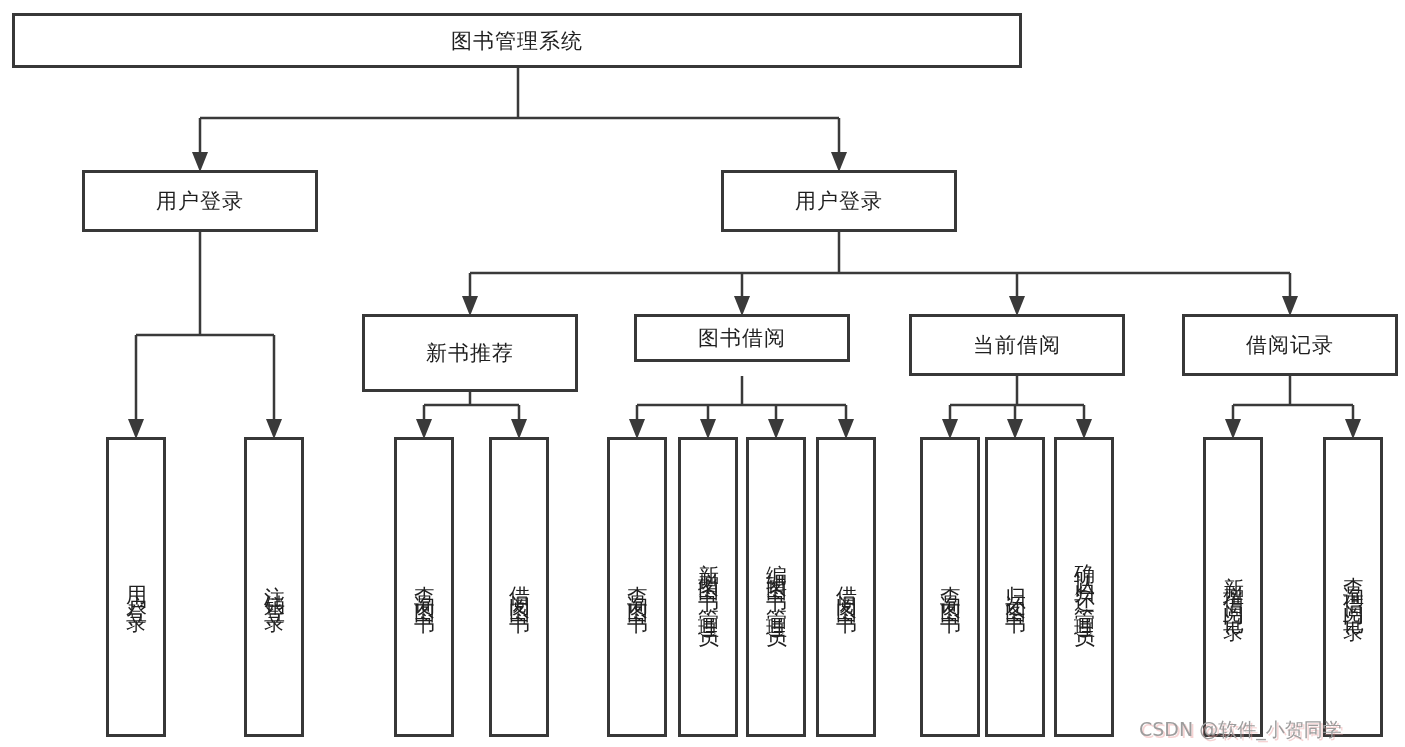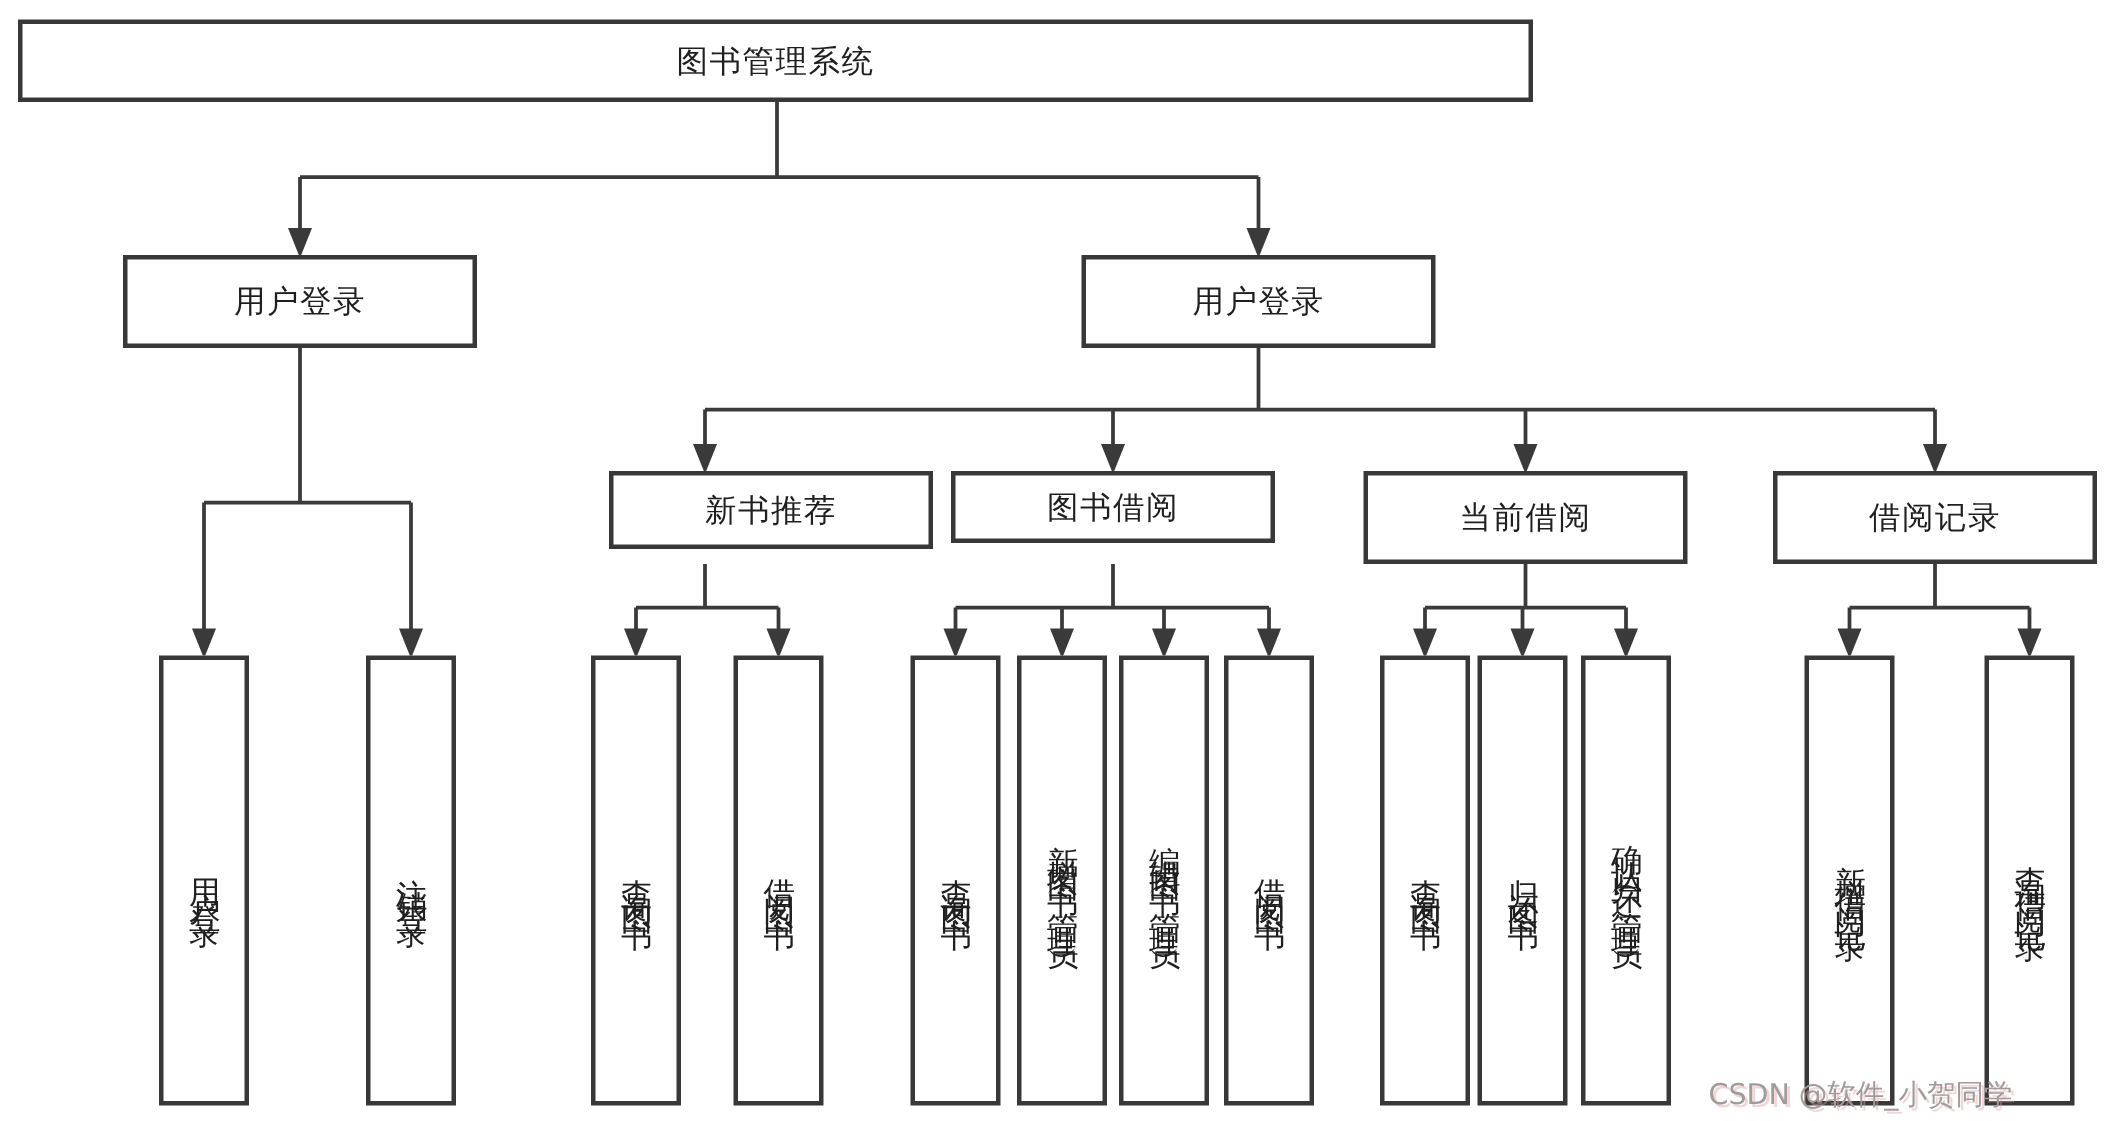--- a/index.html
+++ b/index.html
@@ -46,21 +46,21 @@
     text-orientation: mixed;
     font-size: 21px;
     letter-spacing: 9px;
     color: #1f1f1f;
     line-height: 1;
   }
   
   .n-root        { left: 12px;   top: 13px;  width: 1010px; height: 55px; }
   .n-user-login  { left: 82px;   top: 170px; width: 236px;  height: 62px; }
   .n-book-mgmt   { left: 721px;  top: 170px; width: 236px;  height: 62px; }
-  .n-s0          { left: 362px;  top: 314px; width: 216px;  height: 52px; margin-left: 44px; }
+  .n-s0          { left: 362px;  top: 314px; width: 216px;  height: 78px; }
   .n-s1          { left: 634px;  top: 314px; width: 216px;  height: 48px; }
   .n-s2          { left: 909px;  top: 314px; width: 216px;  height: 62px; }
   .n-s3          { left: 1182px; top: 314px; width: 216px;  height: 62px; }
   
   .l-a1 { left: 106px; }  .l-a2 { left: 244px; }
   .l-b1 { left: 394px; }  .l-b2 { left: 489px; }
   .l-c1 { left: 607px; }  .l-c2 { left: 678px; }  .l-c3 { left: 746px; }  .l-c4 { left: 816px; }
   .l-d1 { left: 920px; }  .l-d2 { left: 985px; }  .l-d3 { left: 1054px; }
   .l-e1 { left: 1203px; } .l-e2 { left: 1323px; }
   .watermark {

